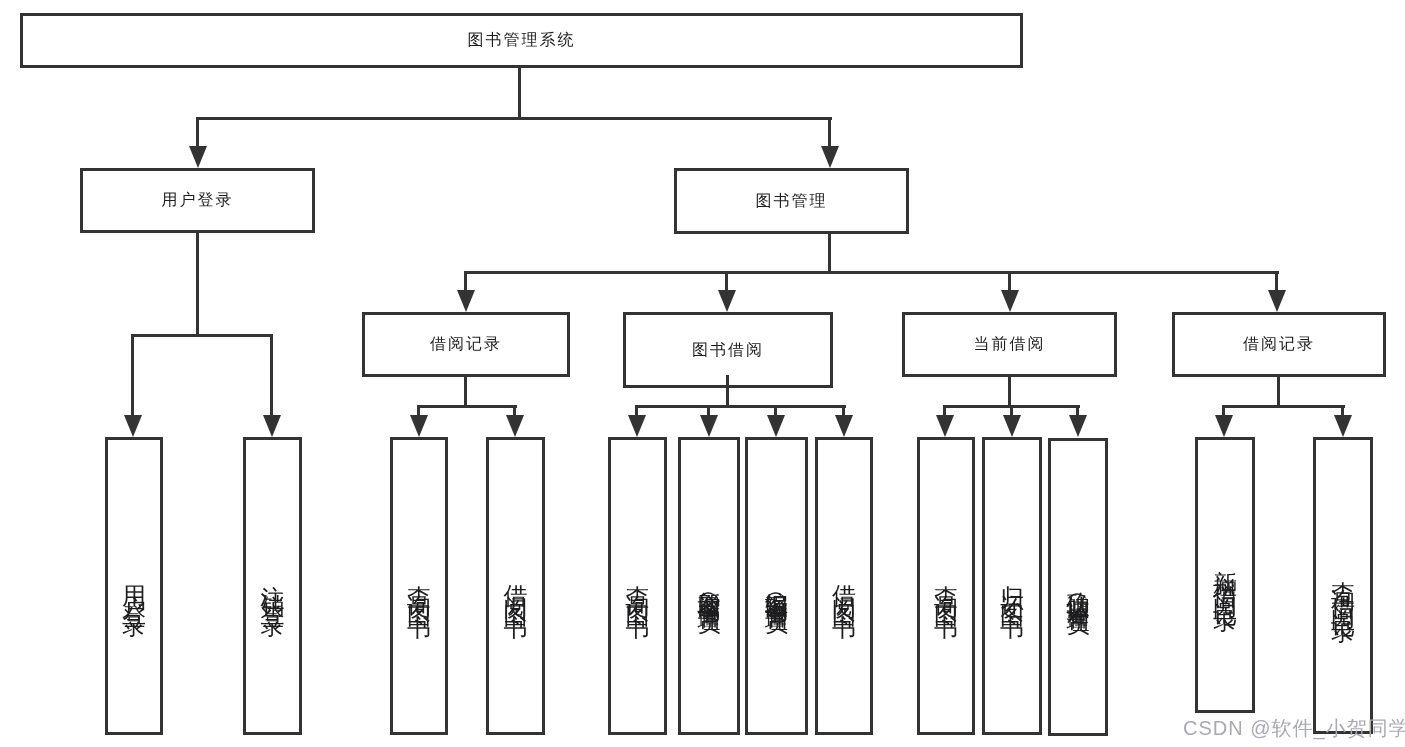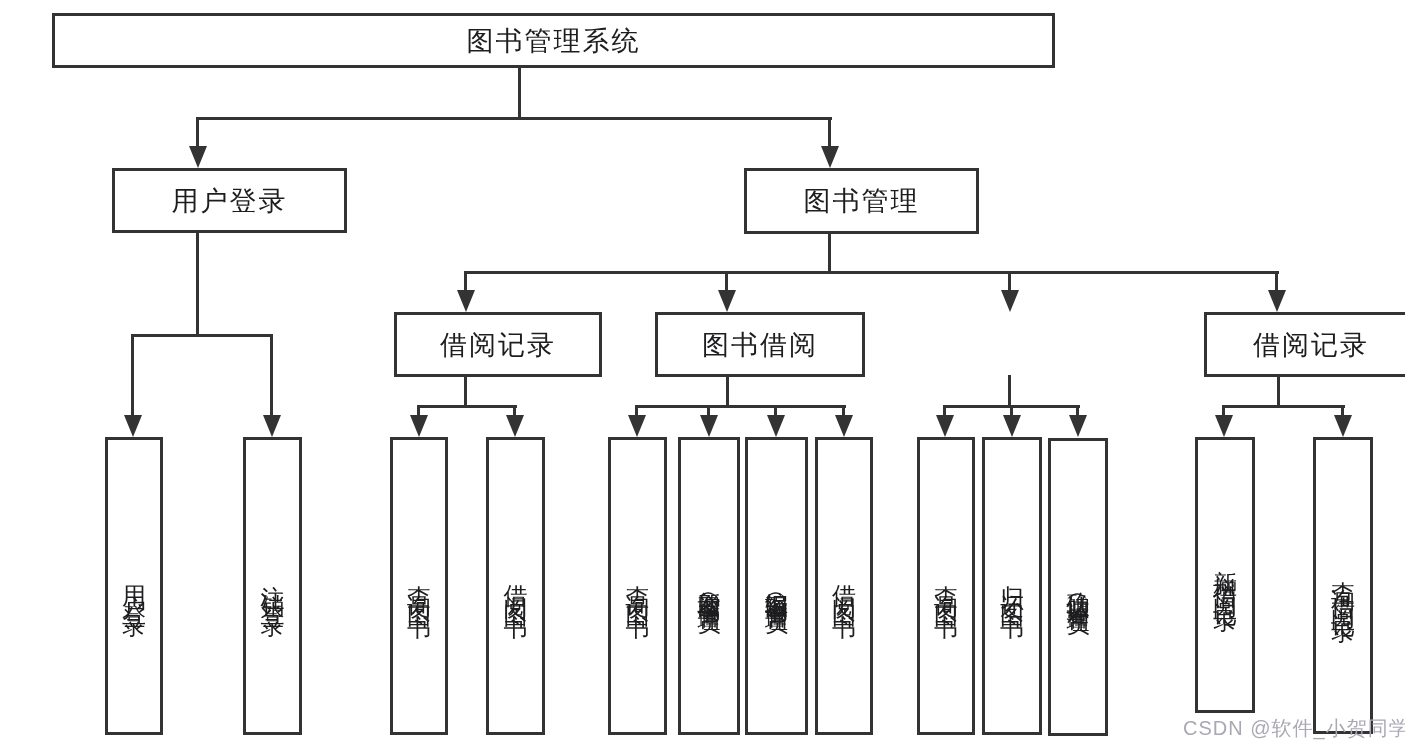--- a/index.html
+++ b/index.html
@@ -4,21 +4,21 @@
 <style>
   html,body{margin:0;padding:0;background:#fff;}
   #canvas{
     position:relative;width:1405px;height:747px;background:#ffffff;overflow:hidden;
     font-family:"Liberation Sans","DejaVu Sans",sans-serif;color:#1d1d1f;
   }
   .box{
     position:absolute;box-sizing:border-box;border:3px solid #333;background:#fff;
     display:flex;align-items:center;justify-content:center;
   }
-  .hbox{font-size:27px;letter-spacing:2px;margin-left:32px;}
+  .hbox{font-size:16px;letter-spacing:2px;}
   .vtext{
     writing-mode:vertical-rl;text-orientation:mixed;
     font-size:24px;line-height:1;
   }
   .s4{letter-spacing:10px;}
   .s6{letter-spacing:8px;}
   .s9{letter-spacing:3px;font-size:23px;}
   .vline{position:absolute;width:3px;background:#333;}
   .hline{position:absolute;height:3px;background:#333;}
   .arrow{
@@ -37,32 +37,35 @@
 <div id="canvas">
 
   <div class="box hbox" style="left:20px;top:13px;width:1003px;height:55px">
     <span>图书管理系统</span>
   </div>
 
   <div class="box hbox" style="left:80px;top:168px;width:235px;height:65px">
     <span>用户登录</span>
   </div>
 
-  <div class="box hbox" style="left:712px;top:168px;width:235px;height:66px">
+  <div class="box hbox" style="left:674px;top:168px;width:235px;height:66px">
     <span>图书管理</span>
   </div>
 
   <div class="box hbox" style="left:362px;top:312px;width:208px;height:65px">
     <span>借阅记录</span>
   </div>
 
-  <div class="box hbox" style="left:623px;top:312px;width:210px;height:65px">
+  <div class="box hbox" style="left:623px;top:312px;width:210px;height:76px">
     <span>图书借阅</span>
   </div>
 
+  <div class="box hbox" style="left:902px;top:312px;width:215px;height:65px">
+    <span>当前借阅</span>
+  </div>
 
   <div class="box hbox" style="left:1172px;top:312px;width:214px;height:65px">
     <span>借阅记录</span>
   </div>
 
   <div class="box" style="left:105px;top:437px;width:58px;height:298px">
     <span class="vtext s4">用户登录</span>
   </div>
   <div class="box" style="left:243px;top:437px;width:59px;height:298px">
     <span class="vtext s4">注销登录</span>

